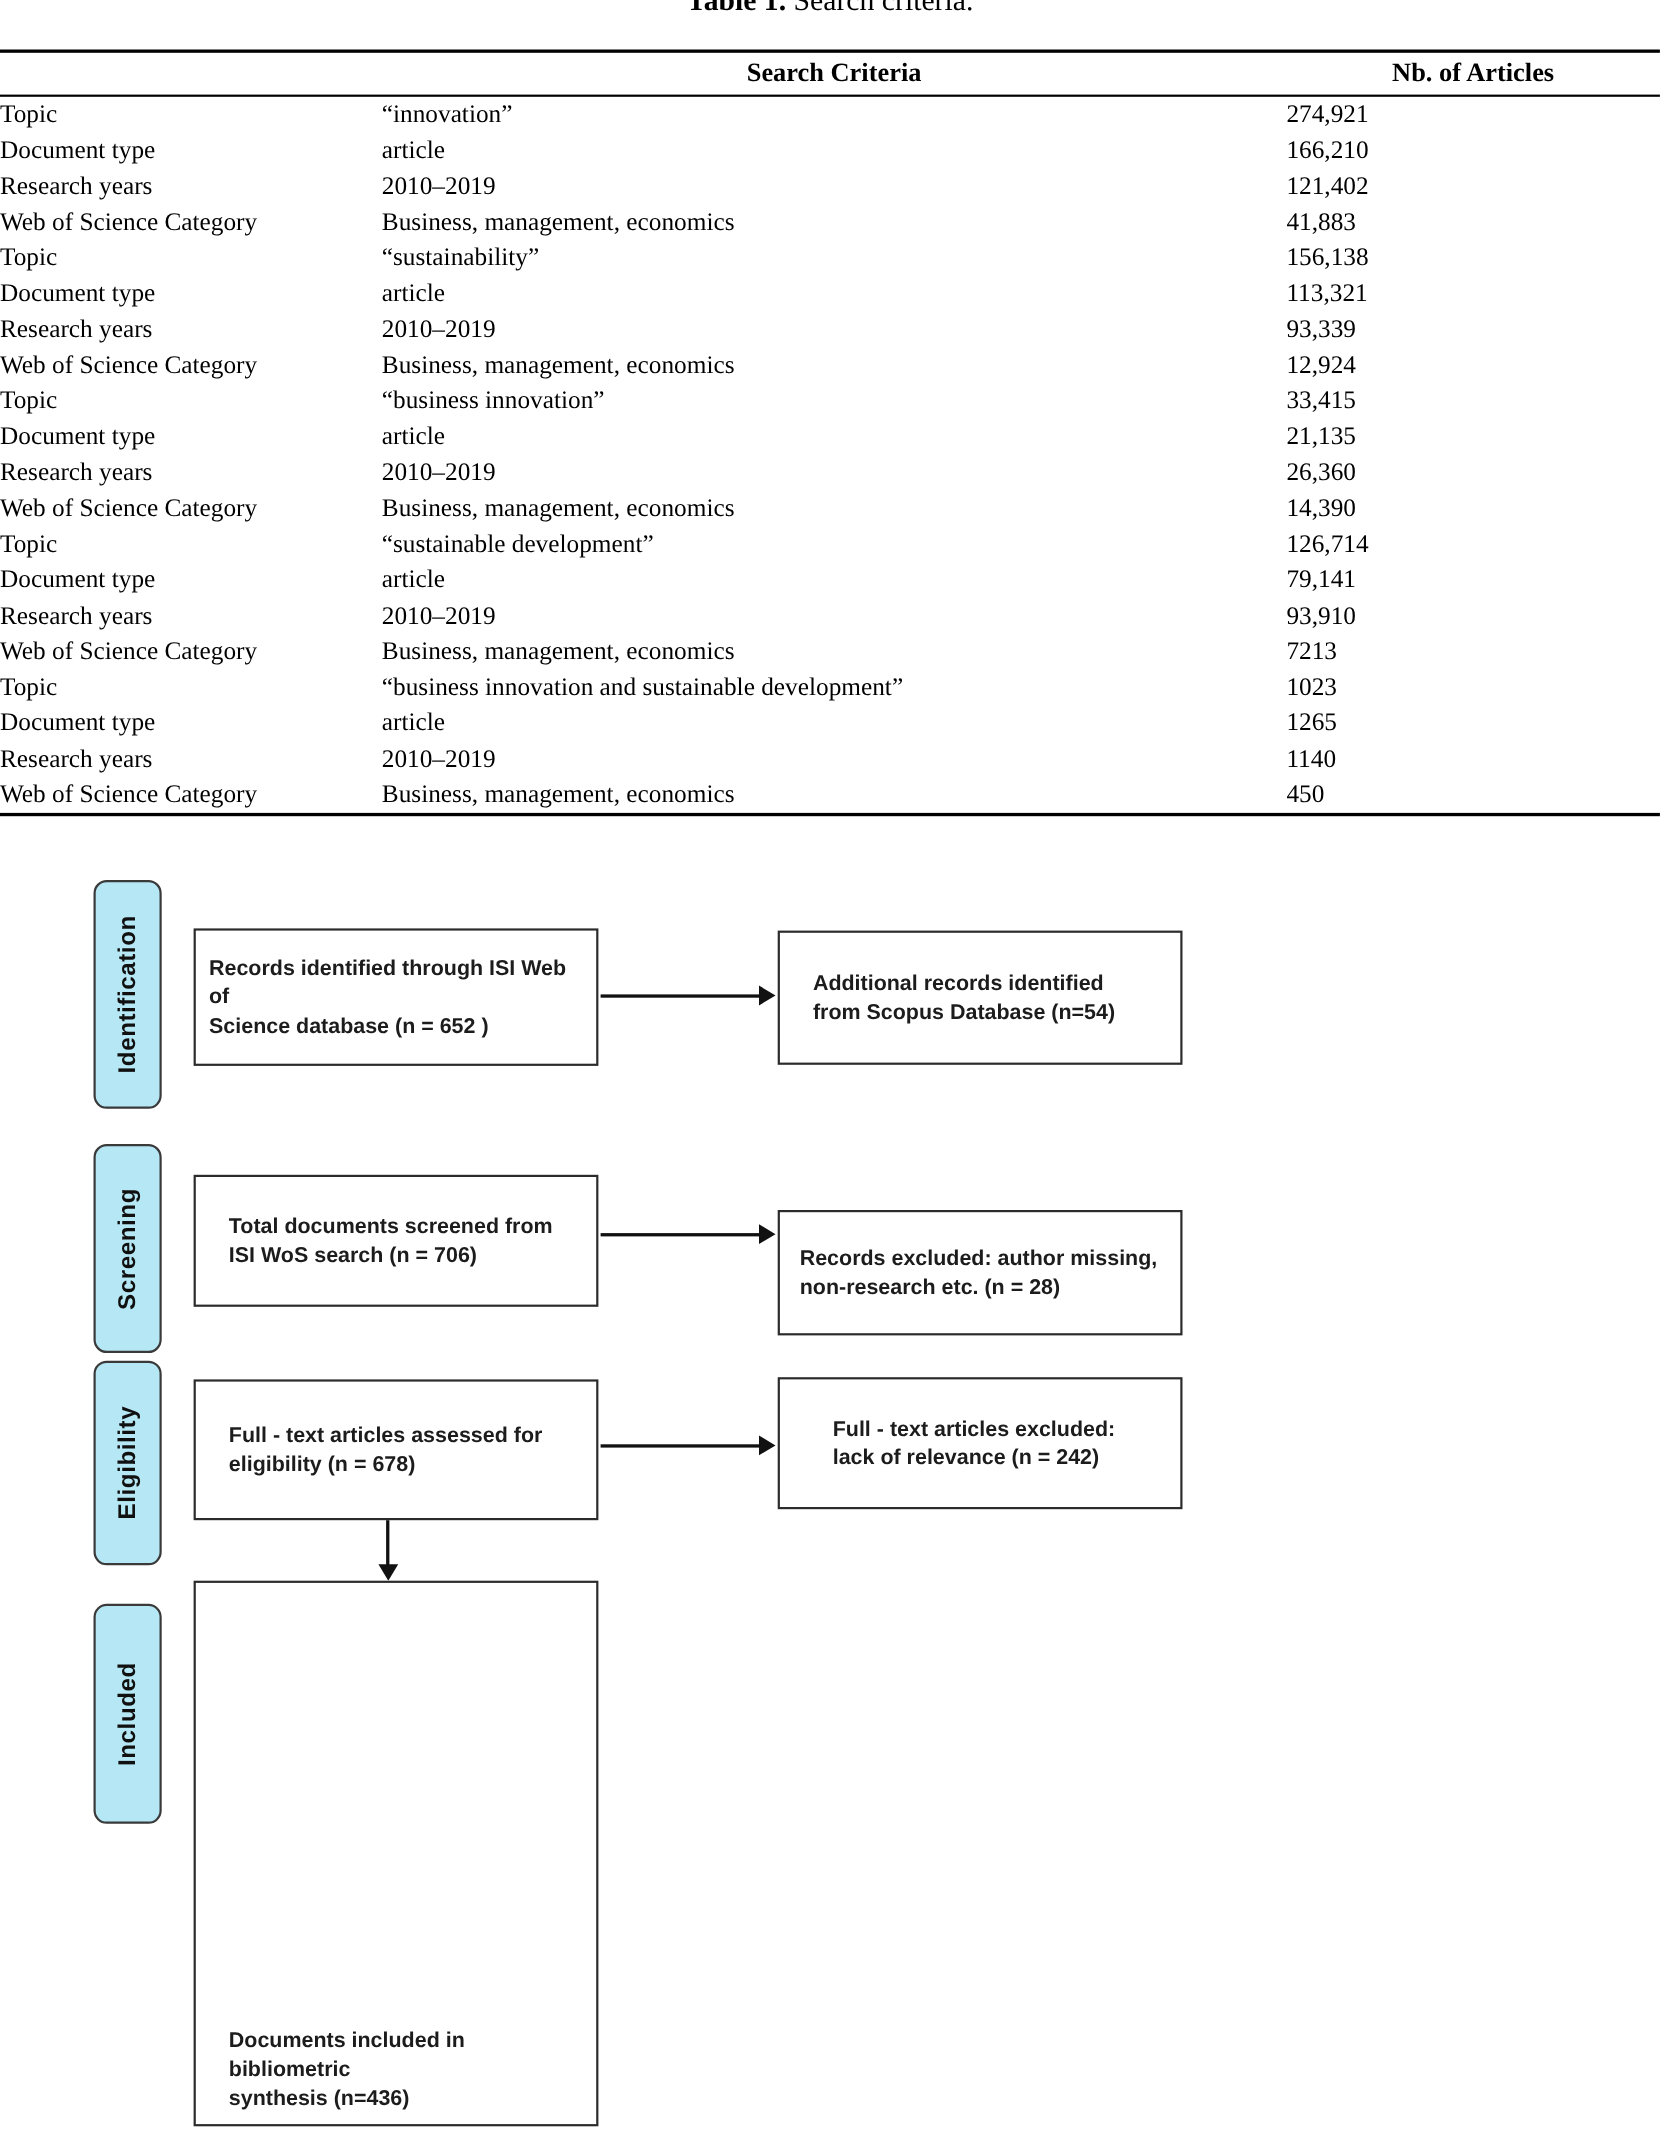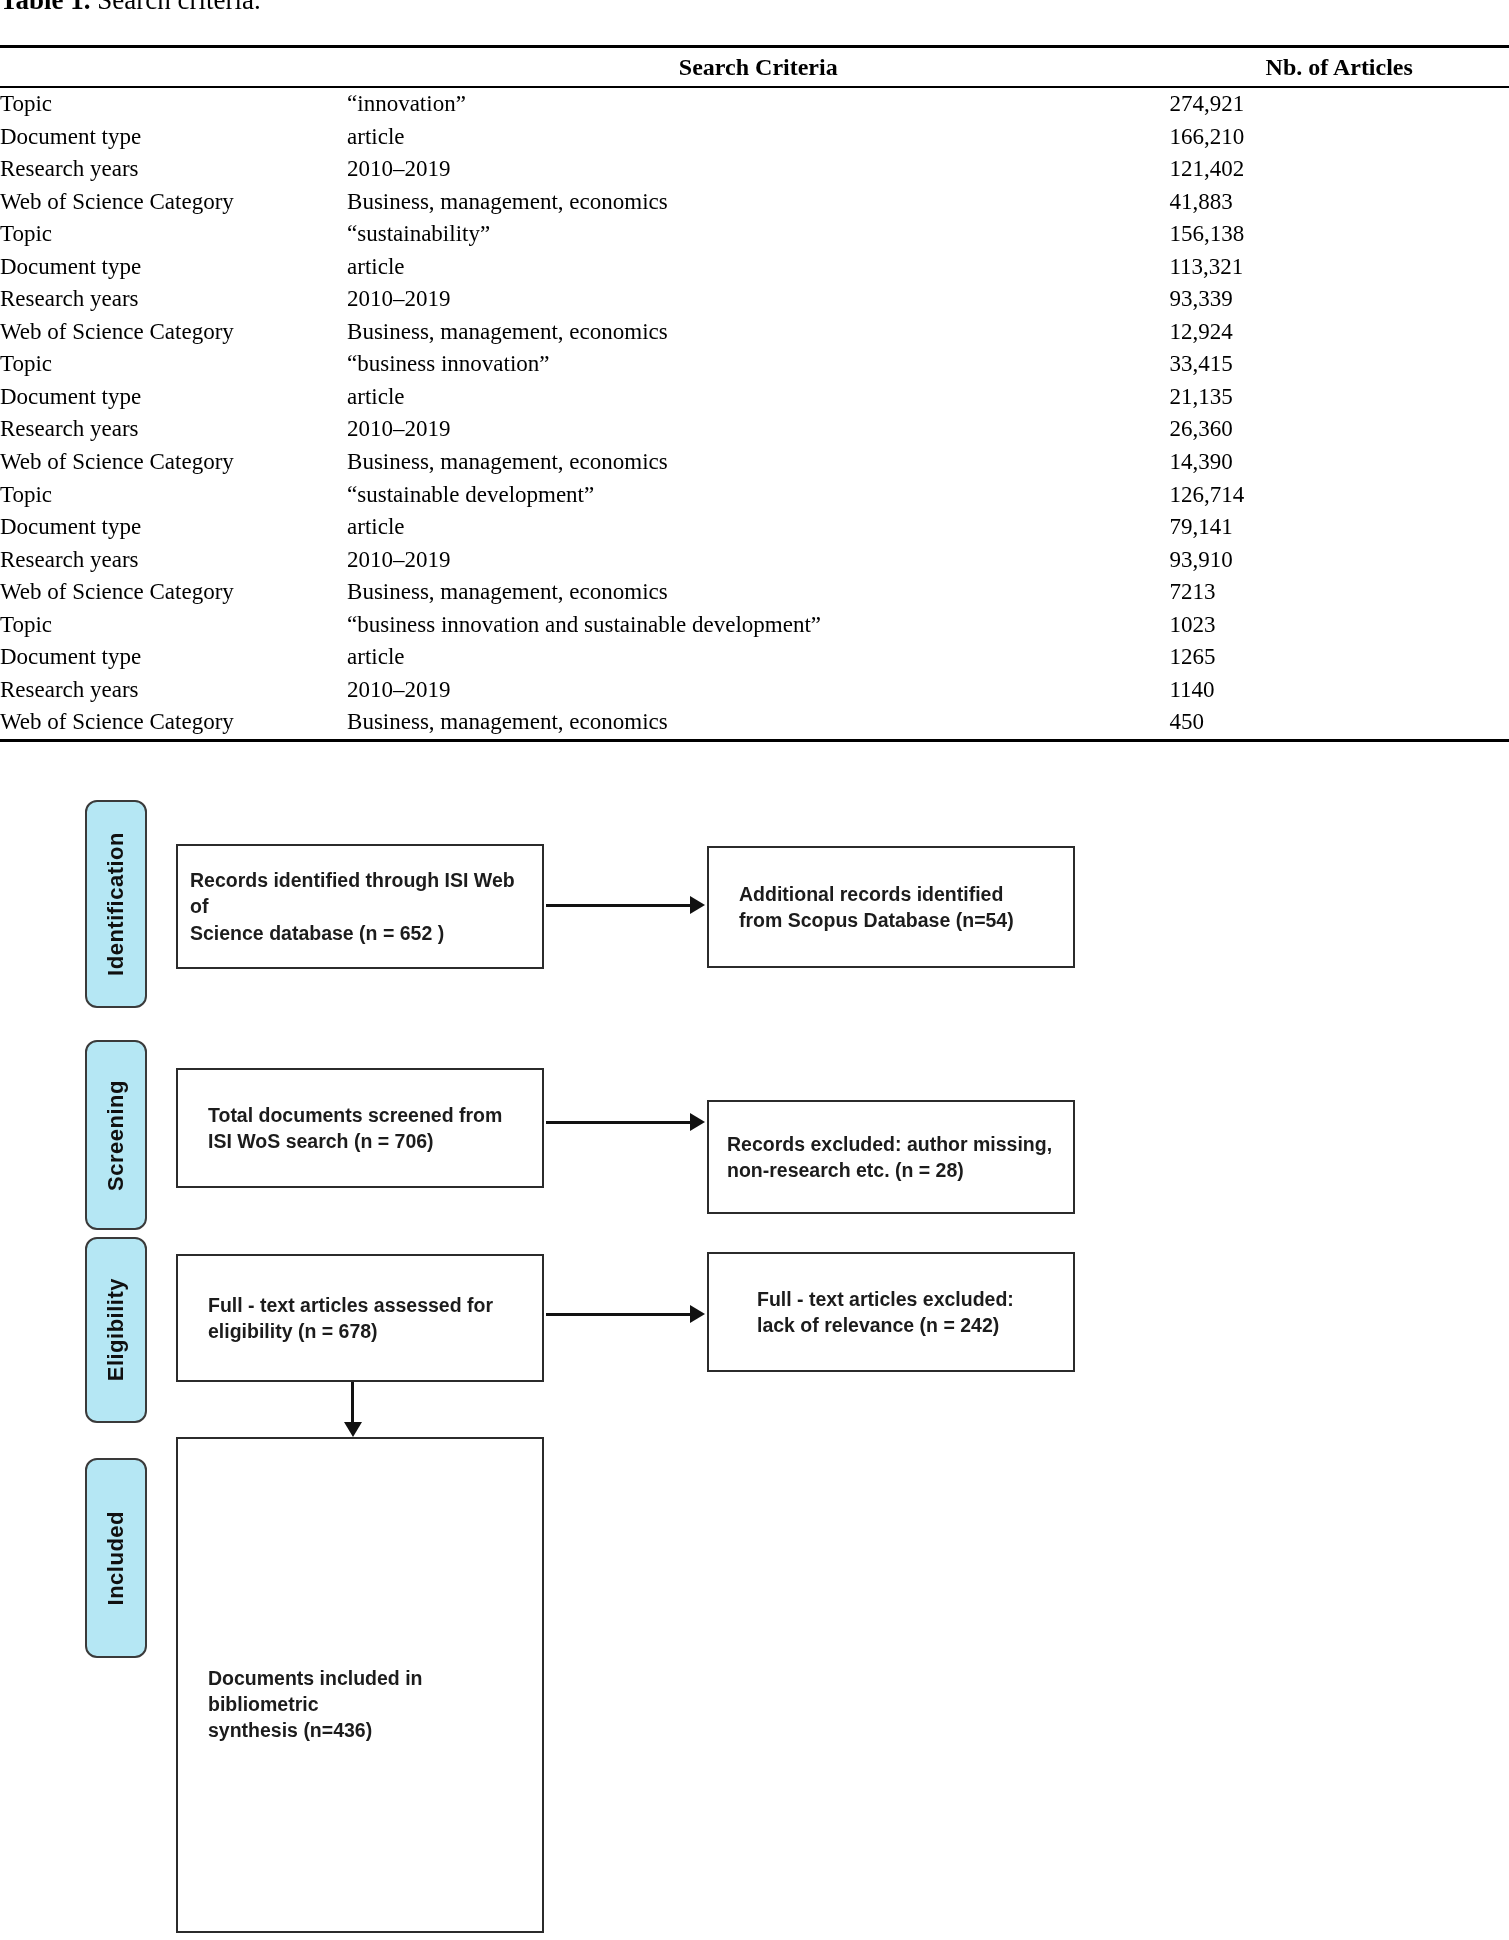--- a/index.html
+++ b/index.html
@@ -5,21 +5,21 @@
   * { margin:0; padding:0; box-sizing:border-box; }
   html, body { background:#ffffff; }
   body {
     width:1509px; height:1940px;
     position:relative; overflow:hidden;
     font-family:"Liberation Serif", serif;
     color:#000;
   }
 
   
-  .caption-clip { height:17px; overflow:hidden; text-align:left; }
+  .caption-clip { height:17px; overflow:hidden; text-align:center; }
   .caption-inner { font-size:27px; line-height:30px; margin-top:-15px; }
   .caption-label { font-weight:bold; }
 
   .rule { width:100%; background:#000; }
   .rule-top { height:3px; margin-top:28px; }
   .rule-mid { height:2px; }
   .rule-bottom { height:3px; }
 
   .thead {
     display:grid; grid-template-columns:23% 54.5% 22.5%;
@@ -51,21 +51,21 @@
     background:#fff; border:2px solid #2b2b2b;
     display:flex; align-items:center;
     font-family:"Liberation Sans", sans-serif; font-weight:bold;
     font-size:19.5px; color:#1c1c1c; line-height:1.35;
   }
   .flow-box span { white-space:pre-line; }
   .lcol { left:176px; }
   .rcol { left:707px; }
   .pad-sm { padding:10px 10px 10px 10px; }
   .pad-lg { padding:10px 14px 10px 30px; }
-  .tall { align-items:center; padding-top:48px; }
+  .tall { align-items:flex-end; padding-top:48px; }
 
   .arrow-line { position:absolute; background:#111; }
   .head-right {
     position:absolute; width:0; height:0;
     border-top:9px solid transparent; border-bottom:9px solid transparent;
     border-left:15px solid #111;
   }
   .head-down {
     position:absolute; width:0; height:0;
     border-left:9px solid transparent; border-right:9px solid transparent;

